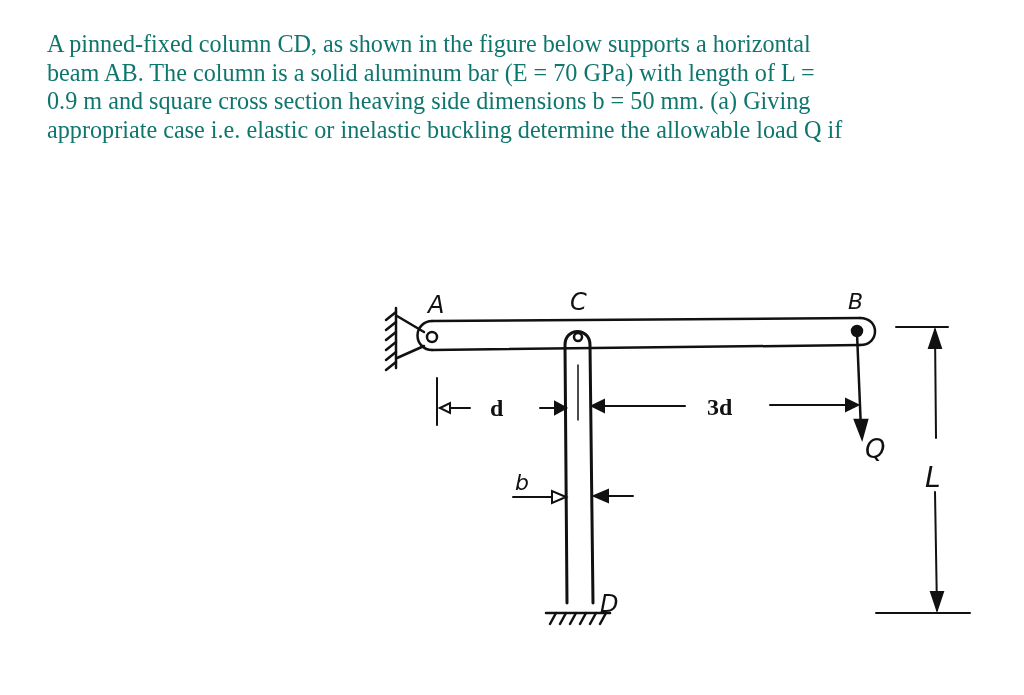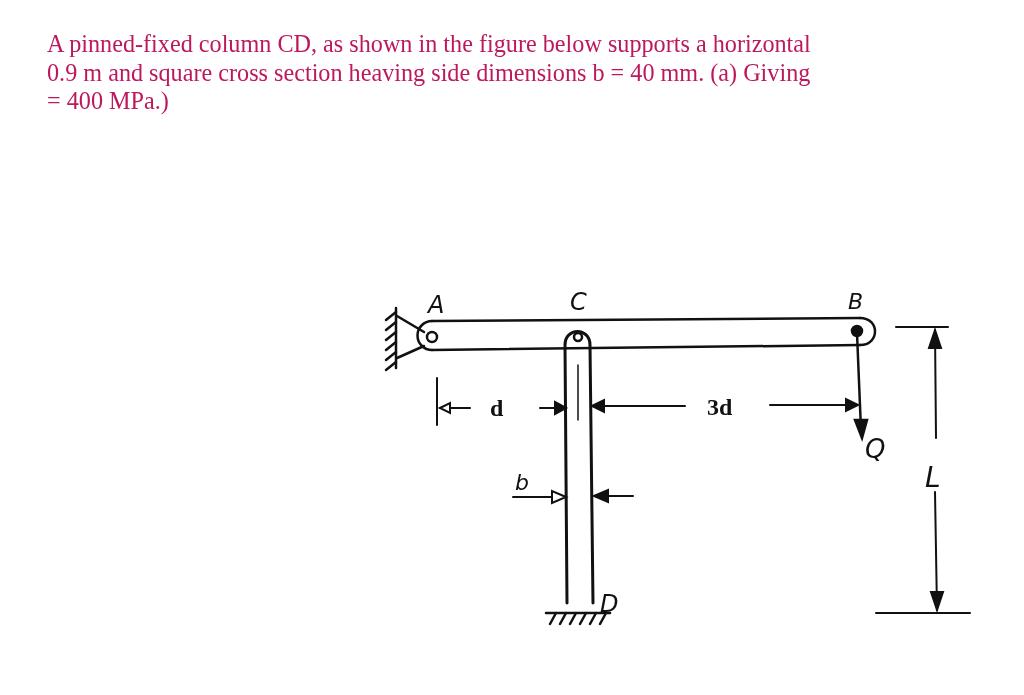--- a/index.html
+++ b/index.html
@@ -1,34 +1,35 @@
 <!DOCTYPE html>
 <html><head>
 <meta charset="utf-8">
 <style>
   html, body { margin: 0; padding: 0; background: #ffffff; }
   body { width: 1024px; height: 695px; position: relative; overflow: hidden; }
   .problem {
     position: absolute; left: 47px; top: 30px; width: 930px;
     font-family: "Liberation Serif", serif; font-size: 24.2px; line-height: 28.6px;
-    color: #be185d; white-space: normal;
+    color: #0f766e; white-space: normal;
   }
   .problem .line { display: block; white-space: nowrap; }
   sub.s { font-size: 15px; vertical-align: -3px; }
   svg.fig { position: absolute; left: 0; top: 0; }
   .lbl-hand { font-family: "DejaVu Sans", sans-serif; font-style: italic; fill: #111; }
   .lbl-dim { font-family: "Liberation Serif", serif; font-weight: bold; fill: #111; }
 </style>
 </head>
 <body>
 
 <div class="problem">
   <span class="line">A pinned-fixed column CD, as shown in the figure below supports a horizontal</span>
-  <span class="line">0.9 m and square cross section heaving side dimensions b = 40 mm. (a) Giving</span>
-  <span class="line">= 400 MPa.)</span>
+  <span class="line">beam AB. The column is a solid aluminum bar (E = 70 GPa) with length of L =</span>
+  <span class="line">0.9 m and square cross section heaving side dimensions b = 50 mm. (a) Giving</span>
+  <span class="line">appropriate case i.e. elastic or inelastic buckling determine the allowable load Q if</span>
 </div>
 
 <svg class="fig" width="1024" height="695" viewBox="0 0 1024 695">
   <g stroke="#111" fill="none" stroke-width="2.5" stroke-linecap="round">
 
     <g>
       <line x1="396" y1="308" x2="396" y2="368"></line>
       <line x1="396" y1="312" x2="386" y2="320"></line>
       <line x1="396" y1="322" x2="386" y2="330"></line>
       <line x1="396" y1="332" x2="386" y2="340"></line>

